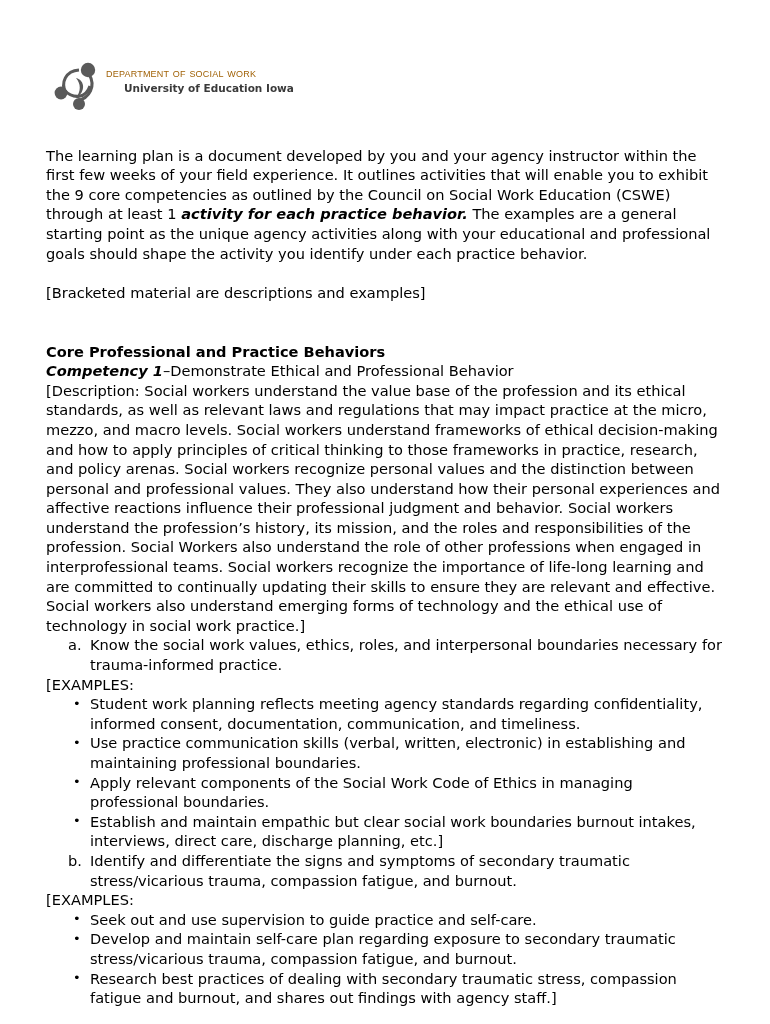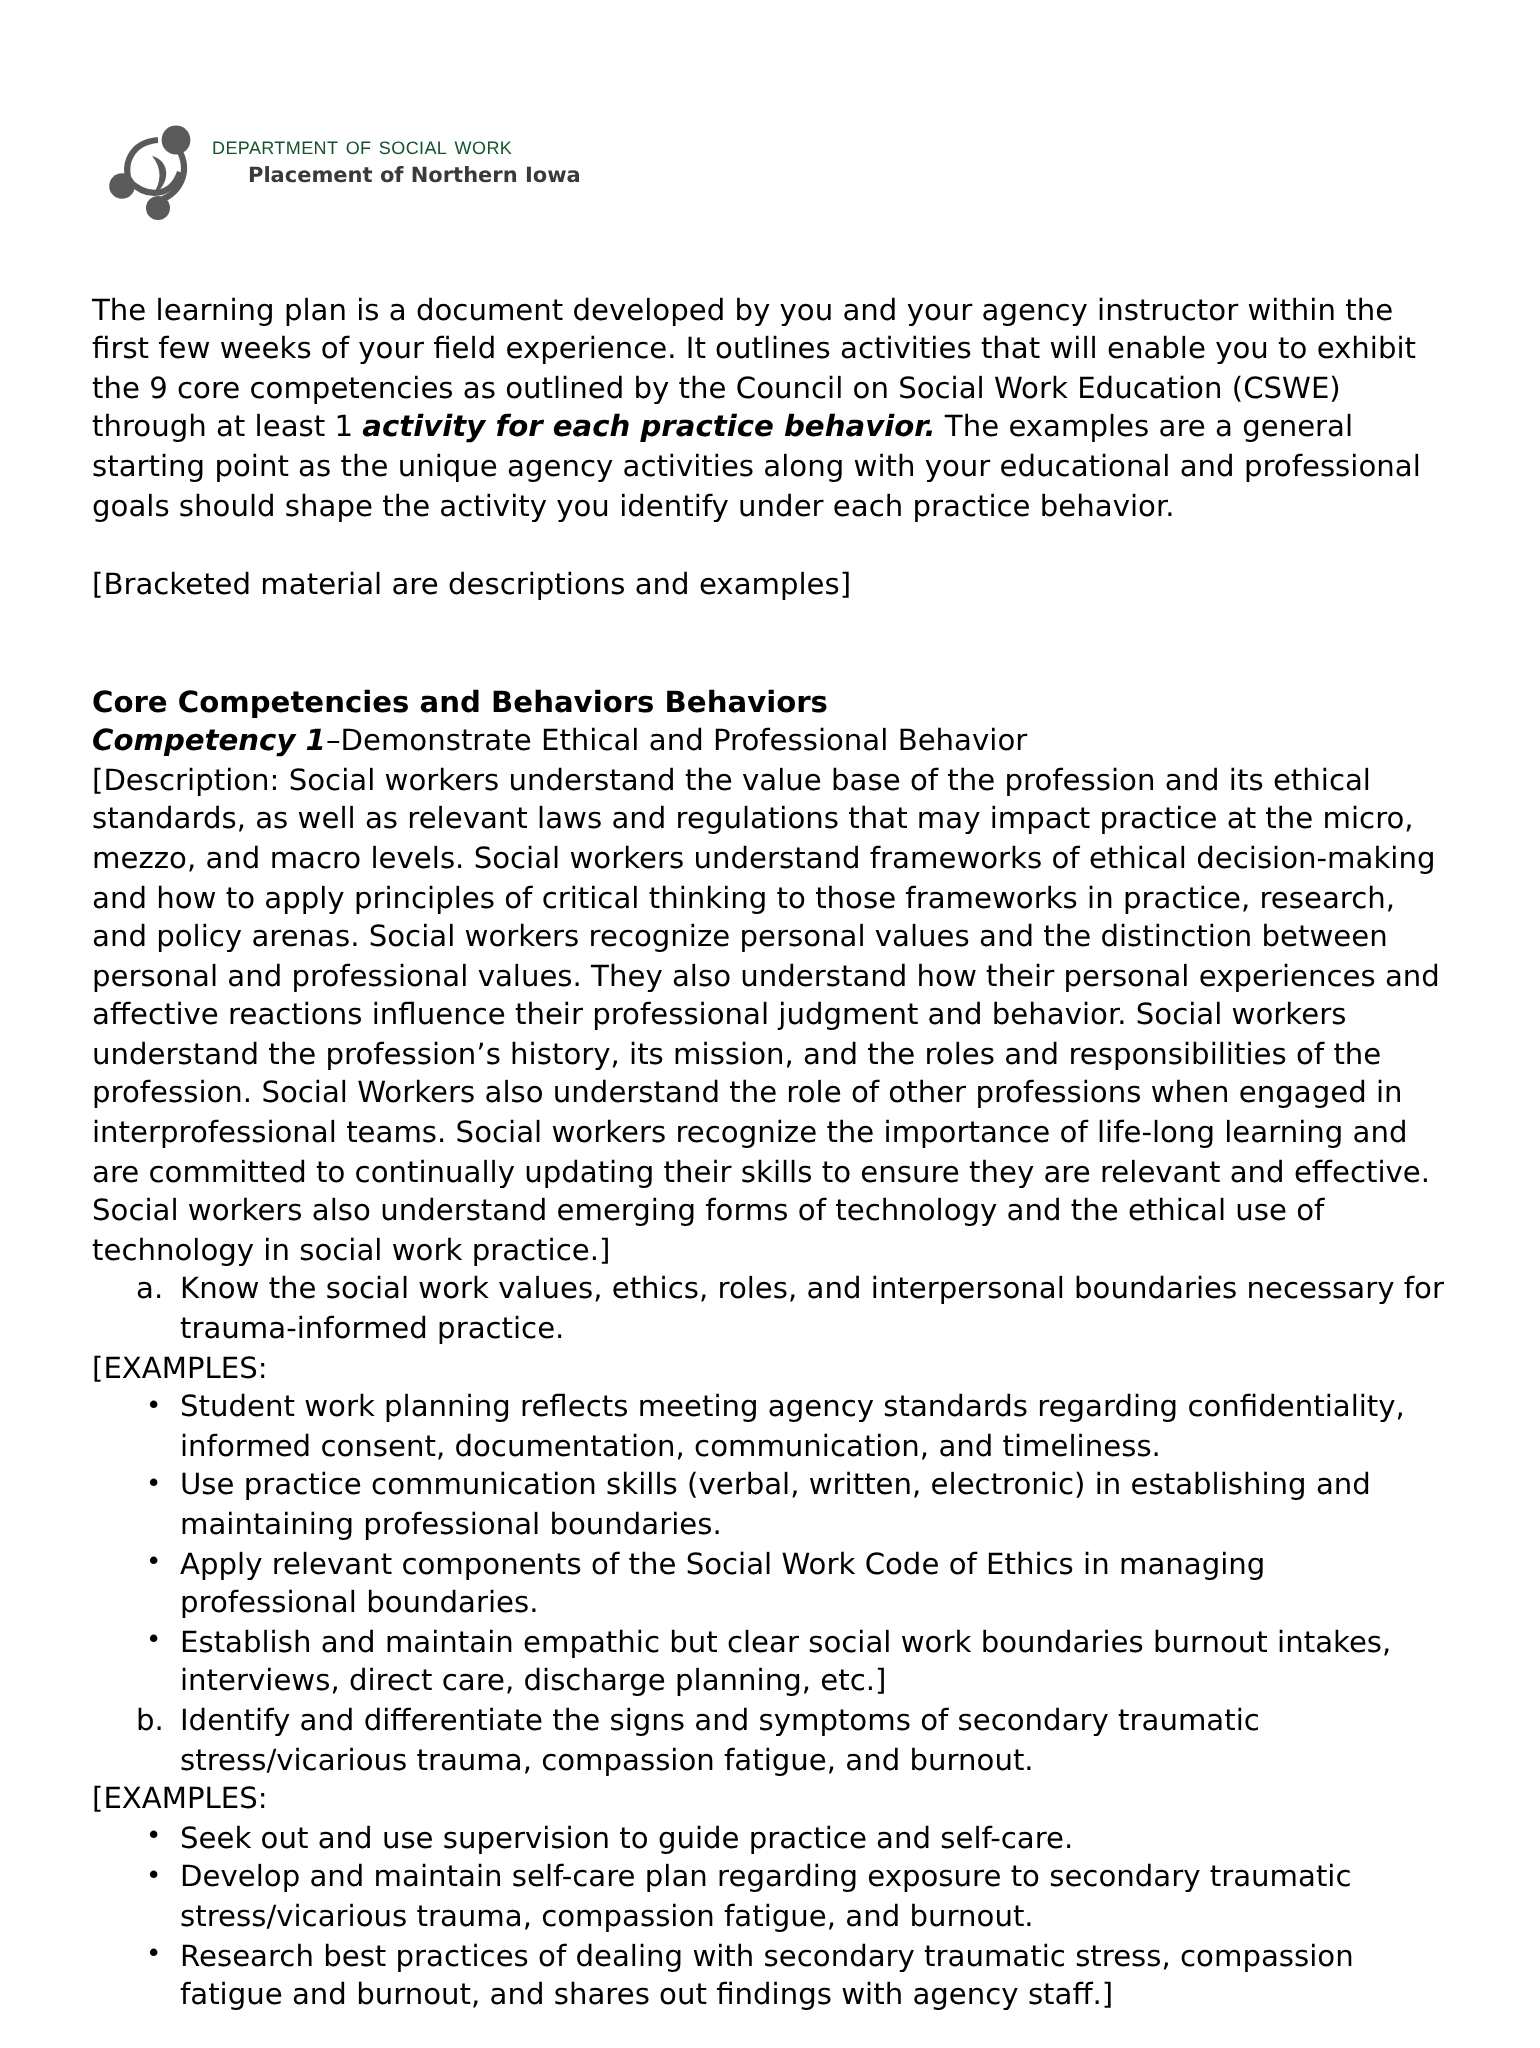--- a/index.html
+++ b/index.html
@@ -37,21 +37,21 @@
     margin-top: 2px;
   }
   .logo-text {
     margin-left: 2px;
     margin-top: 9px;
   }
   .logo-line1 {
     font-family: "Liberation Sans", sans-serif;
     font-size: 12.5px;
     letter-spacing: 0.2px;
-    color: #14532d;
+    color: #a16207;
     line-height: 1.05;
     white-space: nowrap;
     font-variant: small-caps;
     text-transform: lowercase;
   }
   .logo-line1::first-letter { font-size: 12.5px; }
   .logo-line2 {
     font-family: "DejaVu Sans", sans-serif;
     font-weight: bold;
     font-size: 10.5px;
@@ -141,34 +141,34 @@
         <g fill="#5a5a5a">
           <circle cx="36" cy="10" r="7.2"></circle>
           <circle cx="9" cy="33" r="6.4"></circle>
           <circle cx="27" cy="44" r="6.0"></circle>
         </g>
         <path d="M24 18 C 33 20, 34 32, 24 38 C 29 31, 29 24, 24 18 Z" fill="#5a5a5a"></path>
       </svg>
     </div>
     <div class="logo-text">
       <div class="logo-line1">Department of Social Work</div>
-      <div class="logo-line2">Placement of Northern Iowa</div>
+      <div class="logo-line2">University of Education Iowa</div>
     </div>
   </div>
 
   <div class="doc">
 
 
     <div class="para"><span>The learning plan is a document developed by you and your agency instructor within the first few weeks of your field experience.  It outlines activities that will enable you to exhibit the 9 core competencies as outlined by the Council on Social Work Education (CSWE) through at least 1 </span><b>activity for each practice behavior.</b><span>  The examples are a general starting point as the unique agency activities along with your educational and professional goals should shape the activity you identify under each practice behavior.</span></div>
 
     <div class="para">[Bracketed material are descriptions and examples]</div>
 
     <div class="spacer-line"></div>
 
-    <div class="para heading">Core Competencies and Behaviors Behaviors</div>
+    <div class="para heading">Core Professional and Practice Behaviors</div>
 
     <div class="comp-line"><b>Competency 1</b><span>–Demonstrate Ethical and Professional Behavior</span></div>
 
     <div class="para tight">[Description: Social workers understand the value base of the profession and its ethical standards, as well as relevant laws and regulations that may impact practice at the micro, mezzo, and macro levels.  Social workers understand frameworks of ethical decision-making and how to apply principles of critical thinking to those frameworks in practice, research, and policy arenas.  Social workers recognize personal values and the distinction between personal and professional values.  They also understand how their personal experiences and affective reactions influence their professional judgment and behavior.  Social workers understand the profession’s history, its mission, and the roles and responsibilities of the profession.  Social Workers also understand the role of other professions when engaged in interprofessional teams.  Social workers recognize the importance of life-long learning and are committed to continually updating their skills to ensure they are relevant and effective.  Social workers also understand emerging forms of technology and the ethical use of technology in social work practice.]</div>
 
     <div class="alpha-item">
       <span class="marker">a.</span>
       <span>Know the social work values, ethics, roles, and interpersonal boundaries necessary for trauma-informed practice.</span>
     </div>
     <div class="examples-label">[EXAMPLES:</div>

